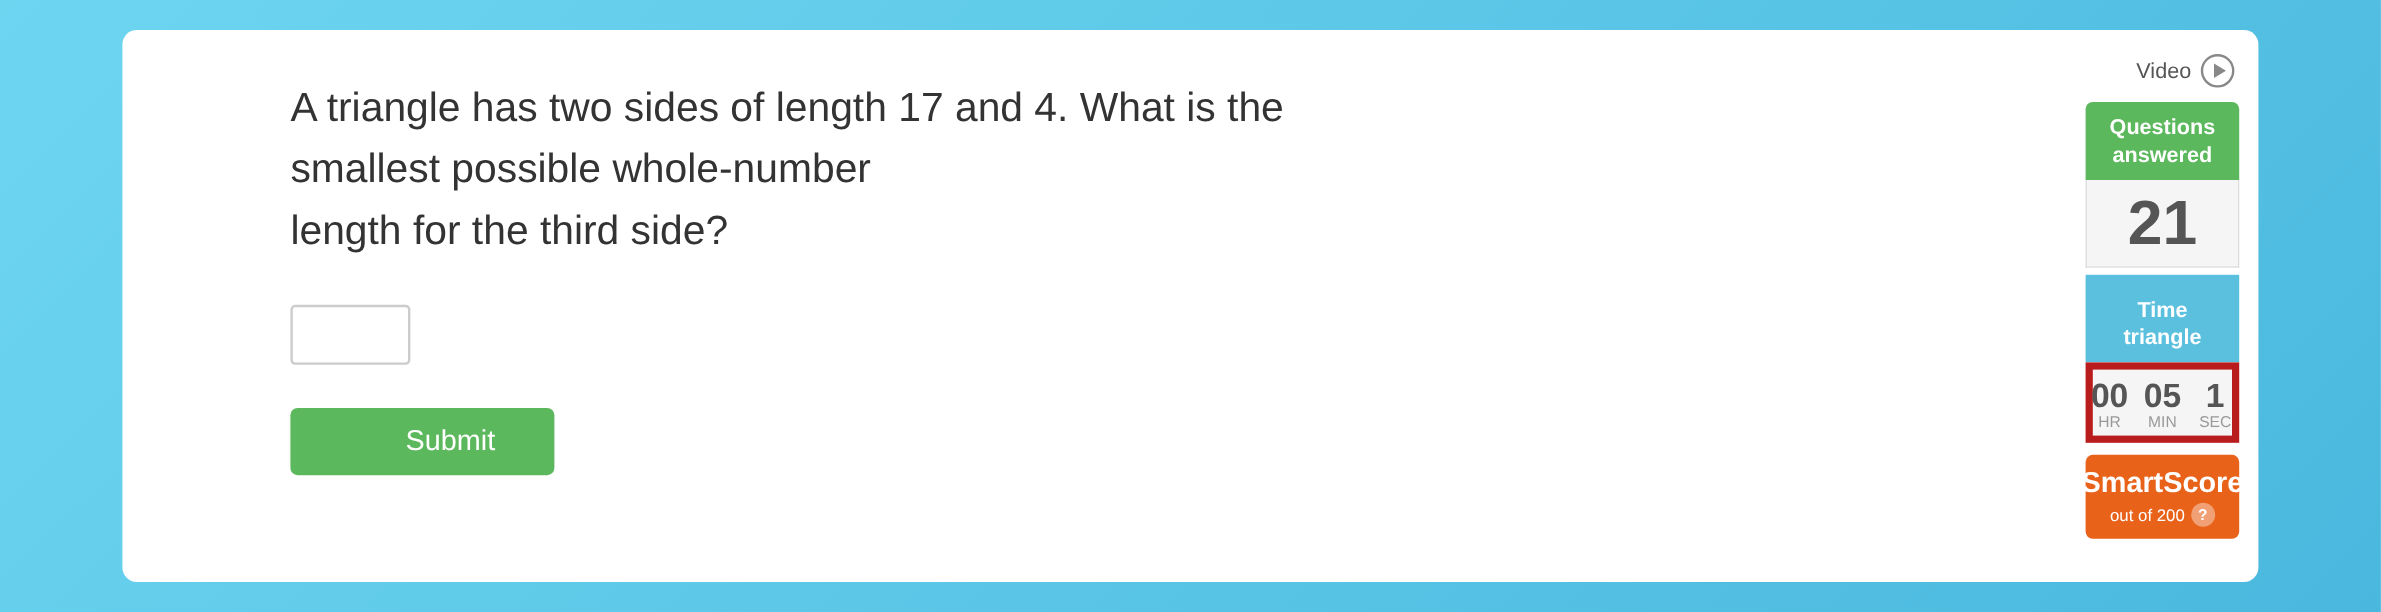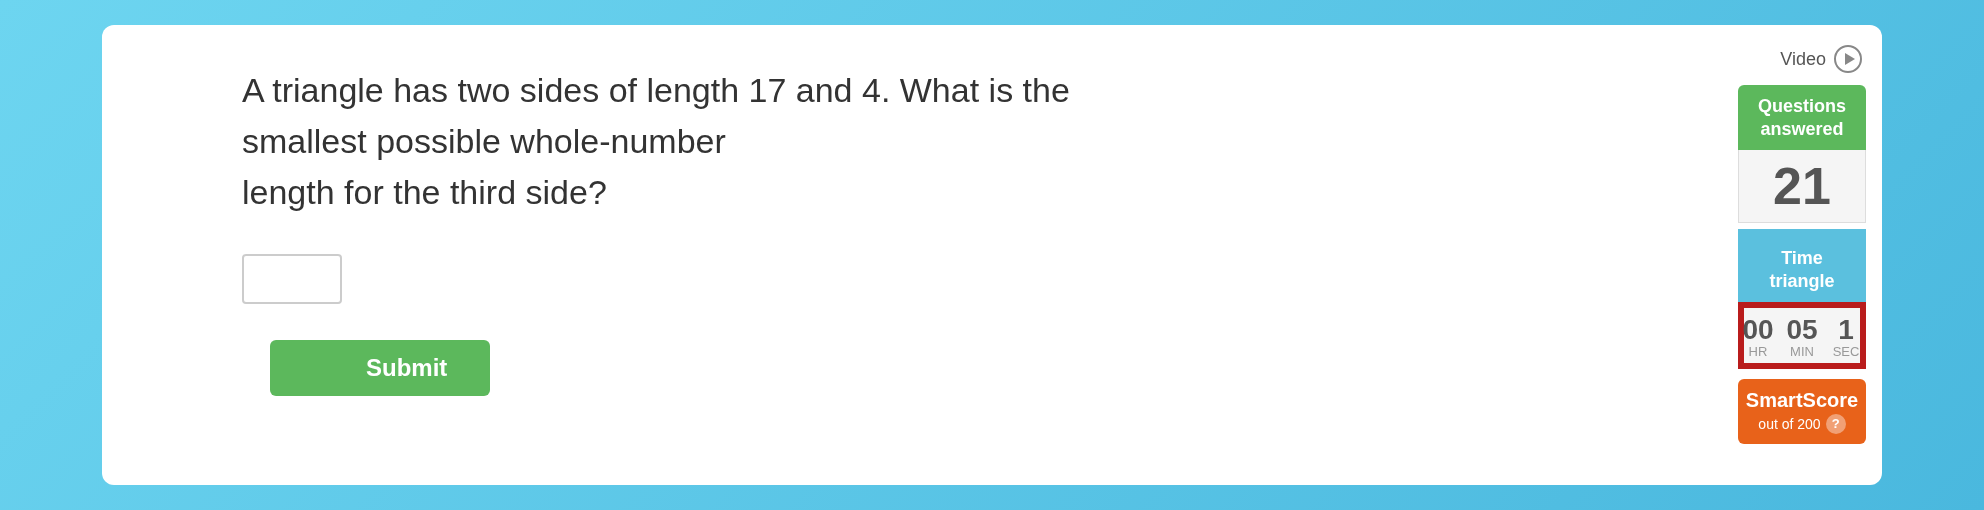--- a/index.html
+++ b/index.html
@@ -60,25 +60,24 @@
       outline: none;
       color: #333;
     }
 
     .submit-btn {
       background: #5cb85c;
       color: #fff;
       border: none;
       border-radius: 6px;
       font-size: 24px;
-      font-weight: bold;
+      font-weight: normal;
       padding: 14px 96px;
       cursor: pointer;
       width: 220px;
-      margin-left: 28px;
     }
 
     .sidebar {
       width: 144px;
       display: flex;
       flex-direction: column;
       align-items: stretch;
       padding: 20px 16px 20px 0;
       gap: 0;
     }
@@ -258,21 +257,21 @@
           <span class="timer-number">05</span>
           <span class="timer-label">MIN</span>
         </div>
         <div class="timer-unit">
           <span class="timer-number">1</span>
           <span class="timer-label">SEC</span>
         </div>
       </div>
 
       <div class="smartscore-box">
-        <span style="font-size:20px;font-weight:bold;">SmartScore</span>
+        <span style="font-size:24px;font-weight:bold;">SmartScore</span>
         <span class="smartscore-subtitle">
           <span>out of 200</span>
           <span class="help-icon">
             <span>?</span>
           </span>
         </span>
       </div>
     </div>
 
   </div>

